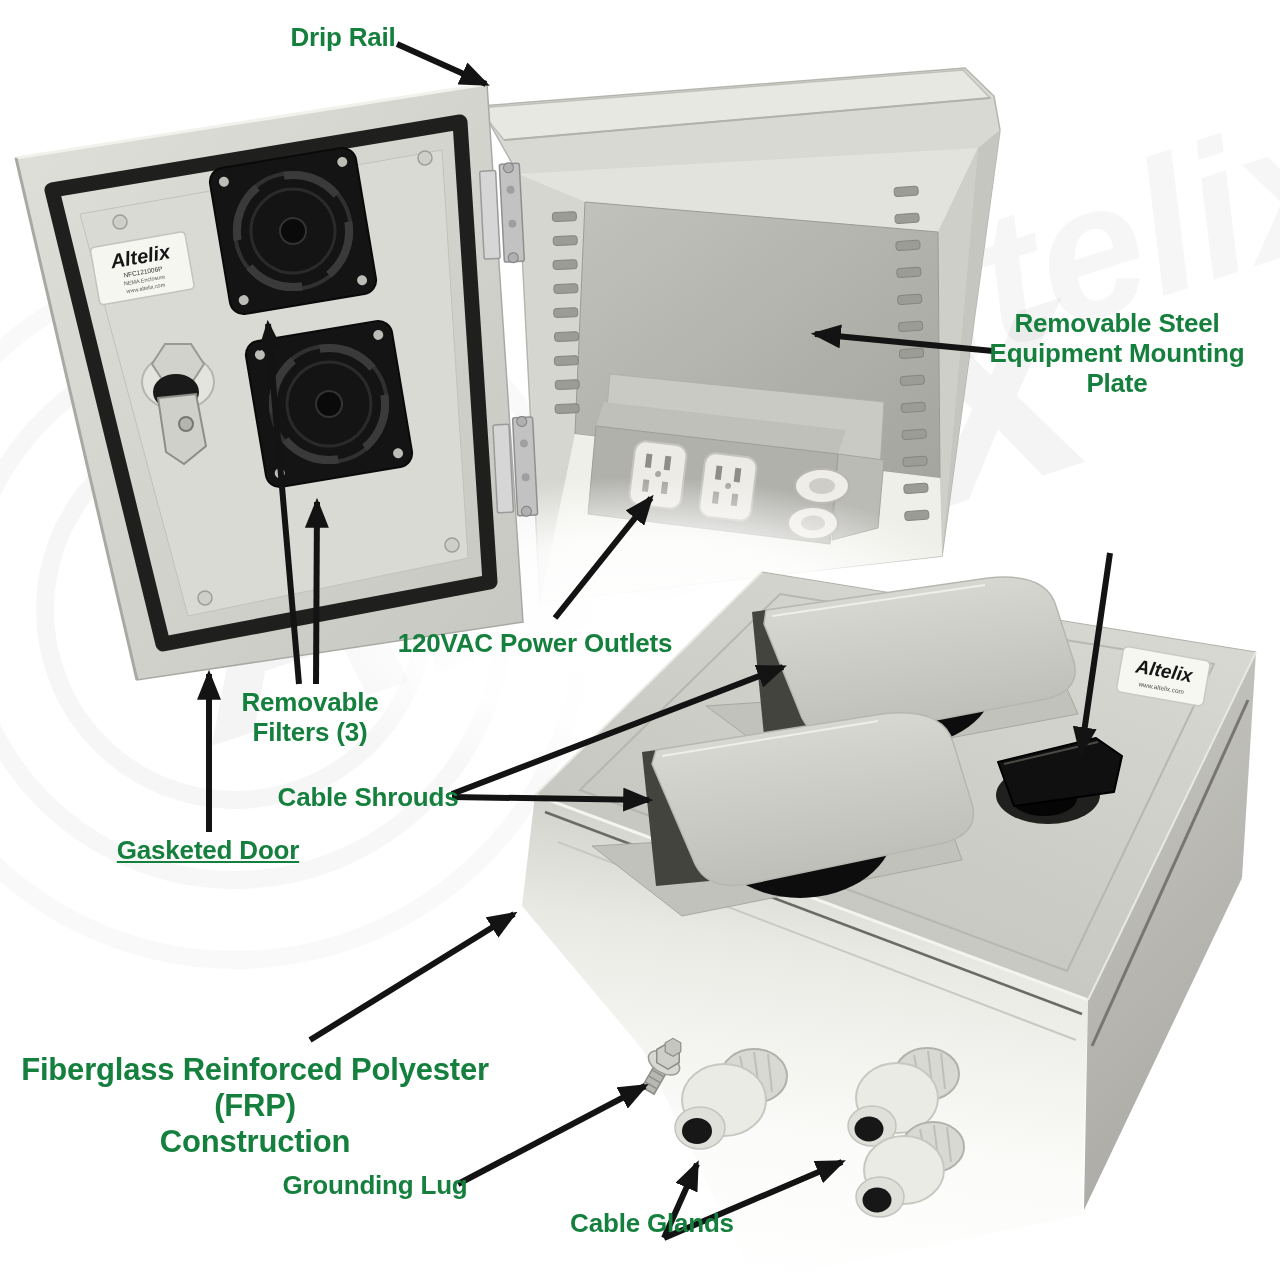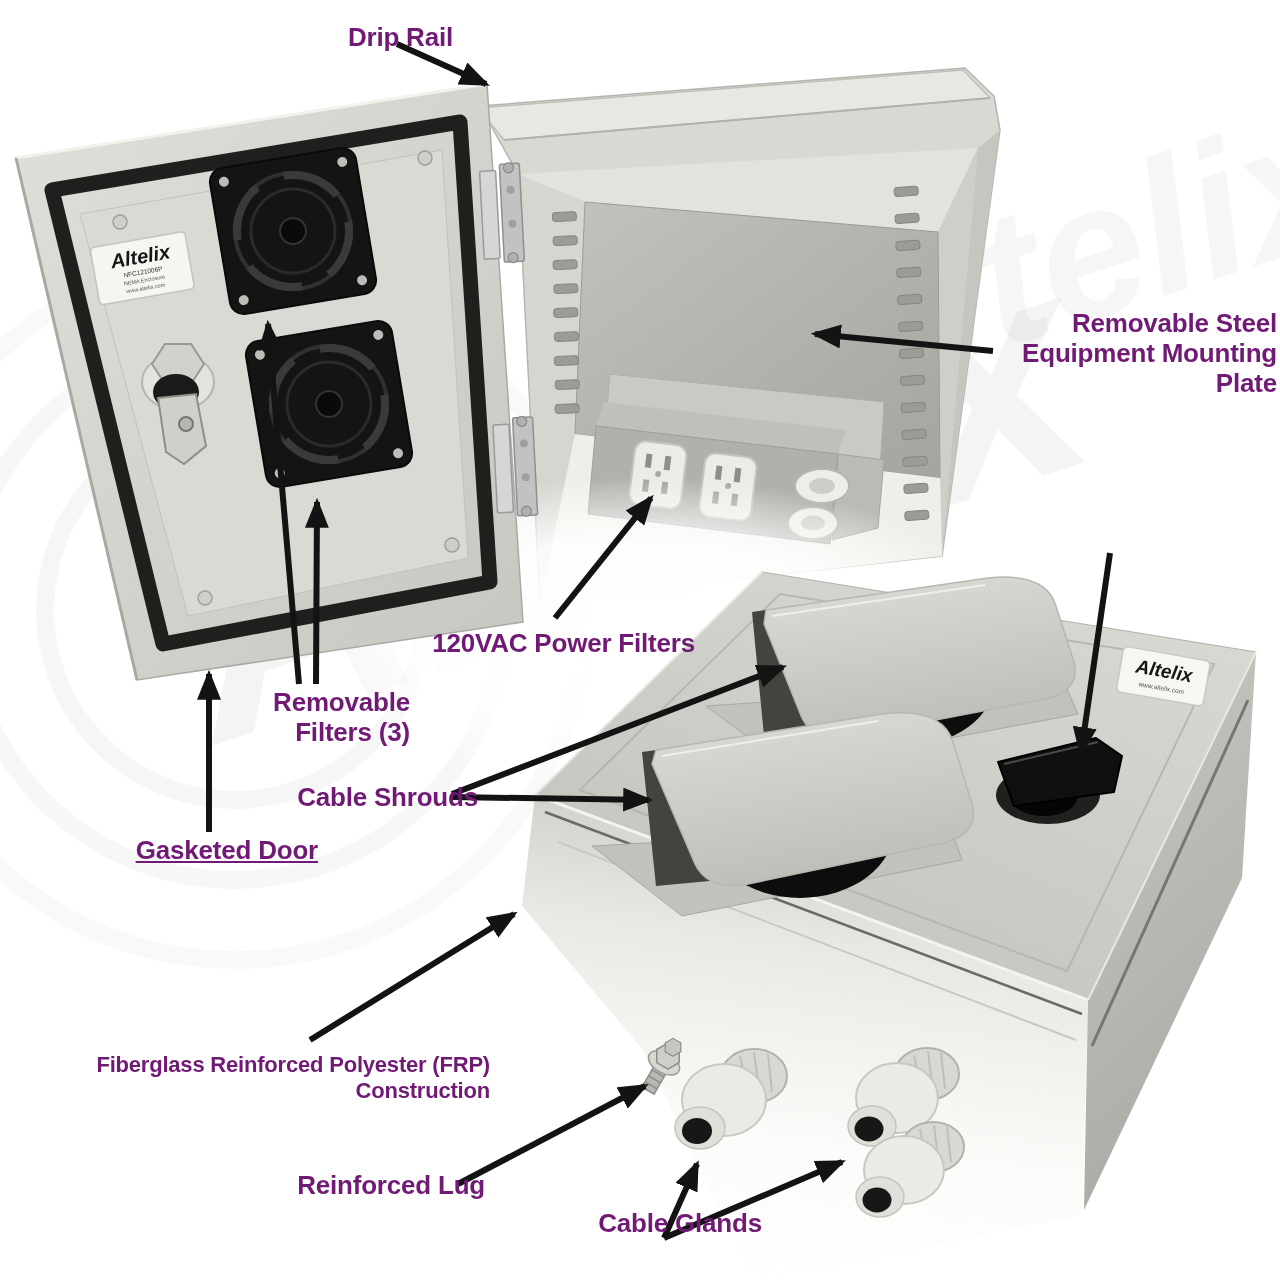--- a/index.html
+++ b/index.html
@@ -1,21 +1,21 @@
 <!DOCTYPE html>
 <html><head>
 <meta charset="utf-8">
 <style>
   html,body{margin:0;padding:0;background:#ffffff;}
   #stage{position:relative;width:1280px;height:1280px;background:#ffffff;overflow:hidden;
          font-family:"Liberation Sans","DejaVu Sans",sans-serif;}
   #art{position:absolute;left:0;top:0;}
-  .ann{position:absolute;text-align:right;font-weight:bold;font-size:26px;line-height:1.16;
-       color:#701a75;white-space:pre-line;letter-spacing:-0.2px;}
-  .ann.small{font-size:22px;}
+  .ann{position:absolute;text-align:center;font-weight:bold;font-size:26px;line-height:1.16;
+       color:#15803d;white-space:pre-line;letter-spacing:-0.2px;}
+  .ann.small{font-size:31px;}
 </style>
 </head>
 <body>
 
 <div id="stage">
 
 <svg id="art" width="1280" height="1280" viewBox="0 0 1280 1280">
   <defs>
     <marker id="ah" viewBox="0 0 10 8" refX="8.6" refY="4" markerWidth="30" markerHeight="24" orient="auto" markerUnits="userSpaceOnUse">
       <path d="M0 0 L10 4 L0 8 Z" fill="#131313"></path>
@@ -325,23 +325,23 @@
     <line x1="458" y1="1184" x2="645" y2="1086" marker-end="url(#ah)"></line>
     <line x1="664" y1="1238" x2="697" y2="1164" marker-end="url(#ah)"></line>
     <line x1="664" y1="1238" x2="842" y2="1162" marker-end="url(#ah)"></line>
   </g>
 </svg>
 
 <div class="ann" style="left:233px;top:22px;width:220px;">Drip Rail</div>
 <div class="ann" style="left:957px;top:308px;width:320px;">Removable Steel
 Equipment Mounting
 Plate</div>
-<div class="ann" style="left:375px;top:628px;width:320px;">120VAC Power Filters</div>
+<div class="ann" style="left:375px;top:628px;width:320px;">120VAC Power Outlets</div>
 <div class="ann" style="left:210px;top:687px;width:200px;">Removable
 Filters (3)</div>
 <div class="ann" style="left:258px;top:782px;width:220px;">Cable Shrouds</div>
 <div class="ann" style="left:98px;top:835px;width:220px;text-decoration:underline;">Gasketed Door</div>
 <div class="ann small" style="left:20px;top:1052px;width:470px;">Fiberglass Reinforced Polyester (FRP)
 Construction</div>
-<div class="ann" style="left:265px;top:1170px;width:220px;">Reinforced Lug</div>
+<div class="ann" style="left:265px;top:1170px;width:220px;">Grounding Lug</div>
 <div class="ann" style="left:542px;top:1208px;width:220px;">Cable Glands</div>
 
 </div>
 
 </body></html>

